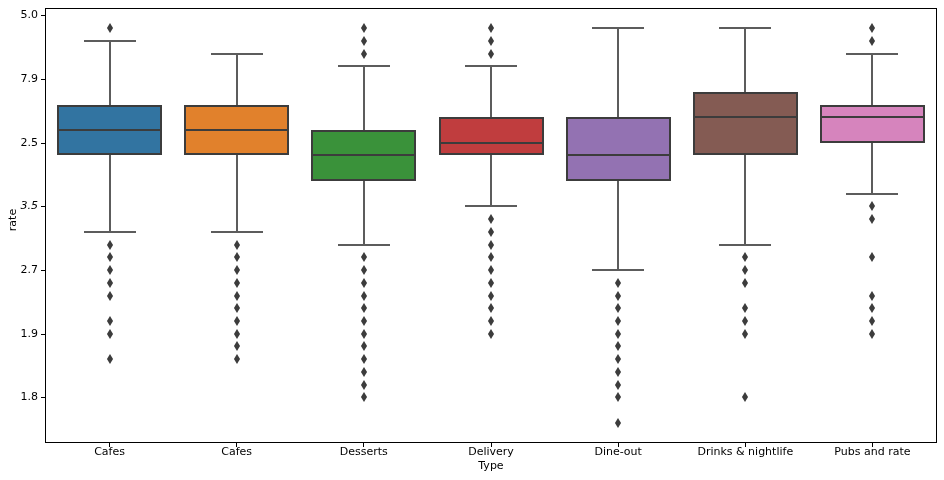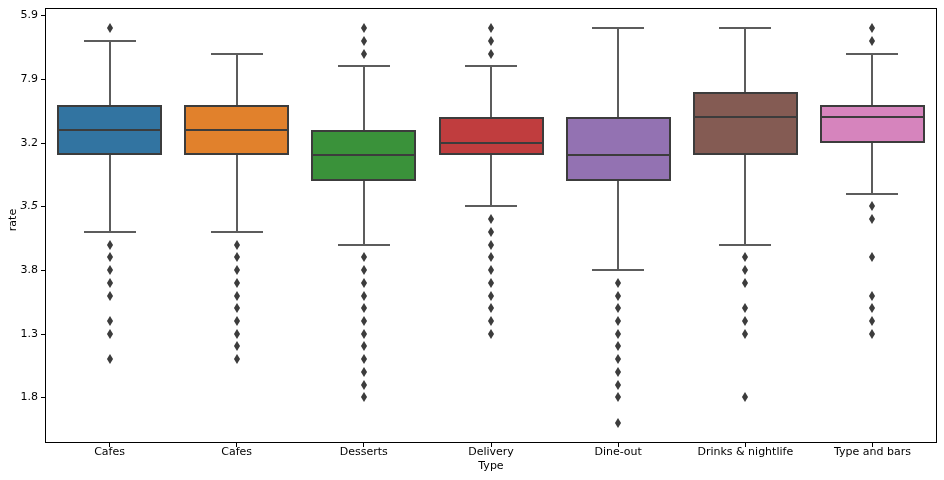--- a/index.html
+++ b/index.html
@@ -148,43 +148,43 @@
       <div class="flier" style="left: 826.429px; top: 248.338px; background: rgb(60, 60, 60);"></div>
       <div class="flier" style="left: 826.429px; top: 286.544px; background: rgb(60, 60, 60);"></div>
       <div class="flier" style="left: 826.429px; top: 299.279px; background: rgb(60, 60, 60);"></div>
       <div class="flier" style="left: 826.429px; top: 312.015px; background: rgb(60, 60, 60);"></div>
       <div class="flier" style="left: 826.429px; top: 324.75px; background: rgb(60, 60, 60);"></div>
     </div>
   <div id="y-axis">
       <div class="ytick-mark" style="left: 41px; top: 397.426px;"></div>
       <div class="ytick-label" style="top: 390.426px;">1.8</div>
       <div class="ytick-mark" style="left: 41px; top: 333.75px;"></div>
-      <div class="ytick-label" style="top: 326.75px;">1.3</div>
+      <div class="ytick-label" style="top: 326.75px;">1.9</div>
       <div class="ytick-mark" style="left: 41px; top: 270.074px;"></div>
-      <div class="ytick-label" style="top: 263.074px;">3.8</div>
+      <div class="ytick-label" style="top: 263.074px;">2.7</div>
       <div class="ytick-mark" style="left: 41px; top: 206.397px;"></div>
       <div class="ytick-label" style="top: 199.397px; font-style: italic;">3.5</div>
       <div class="ytick-mark" style="left: 41px; top: 142.721px;"></div>
-      <div class="ytick-label" style="top: 135.721px;">3.2</div>
+      <div class="ytick-label" style="top: 135.721px;">2.5</div>
       <div class="ytick-mark" style="left: 41px; top: 79.0441px;"></div>
       <div class="ytick-label" style="top: 72.0441px;">7.9</div>
       <div class="ytick-mark" style="left: 41px; top: 15.3676px;"></div>
-      <div class="ytick-label" style="top: 8.36765px;">5.9</div>
+      <div class="ytick-label" style="top: 8.36765px;">5.0</div>
     </div>
   <div id="x-axis">
       <div class="xtick-mark" style="left: 109.071px; top: 443px;"></div>
       <div class="xtick-label" style="left: 109.571px; top: 445px;">Cafes</div>
       <div class="xtick-mark" style="left: 236.214px; top: 443px;"></div>
       <div class="xtick-label" style="left: 236.714px; top: 445px;">Cafes</div>
       <div class="xtick-mark" style="left: 363.357px; top: 443px;"></div>
       <div class="xtick-label" style="left: 363.857px; top: 445px;">Desserts</div>
       <div class="xtick-mark" style="left: 490.5px; top: 443px;"></div>
       <div class="xtick-label" style="left: 491px; top: 445px;">Delivery</div>
       <div class="xtick-mark" style="left: 617.643px; top: 443px;"></div>
       <div class="xtick-label" style="left: 618.143px; top: 445px;">Dine-out</div>
       <div class="xtick-mark" style="left: 744.786px; top: 443px;"></div>
       <div class="xtick-label" style="left: 745.286px; top: 445px; text-align: center;">Drinks &amp; nightlife</div>
       <div class="xtick-mark" style="left: 871.929px; top: 443px;"></div>
-      <div class="xtick-label" style="left: 872.429px; top: 445px;">Type and bars</div>
+      <div class="xtick-label" style="left: 872.429px; top: 445px;">Pubs and rate</div>
     </div>
   <div id="y-axis-title">rate</div>
   <div id="x-axis-title">Type</div>
 </div>
 
 </body></html>

